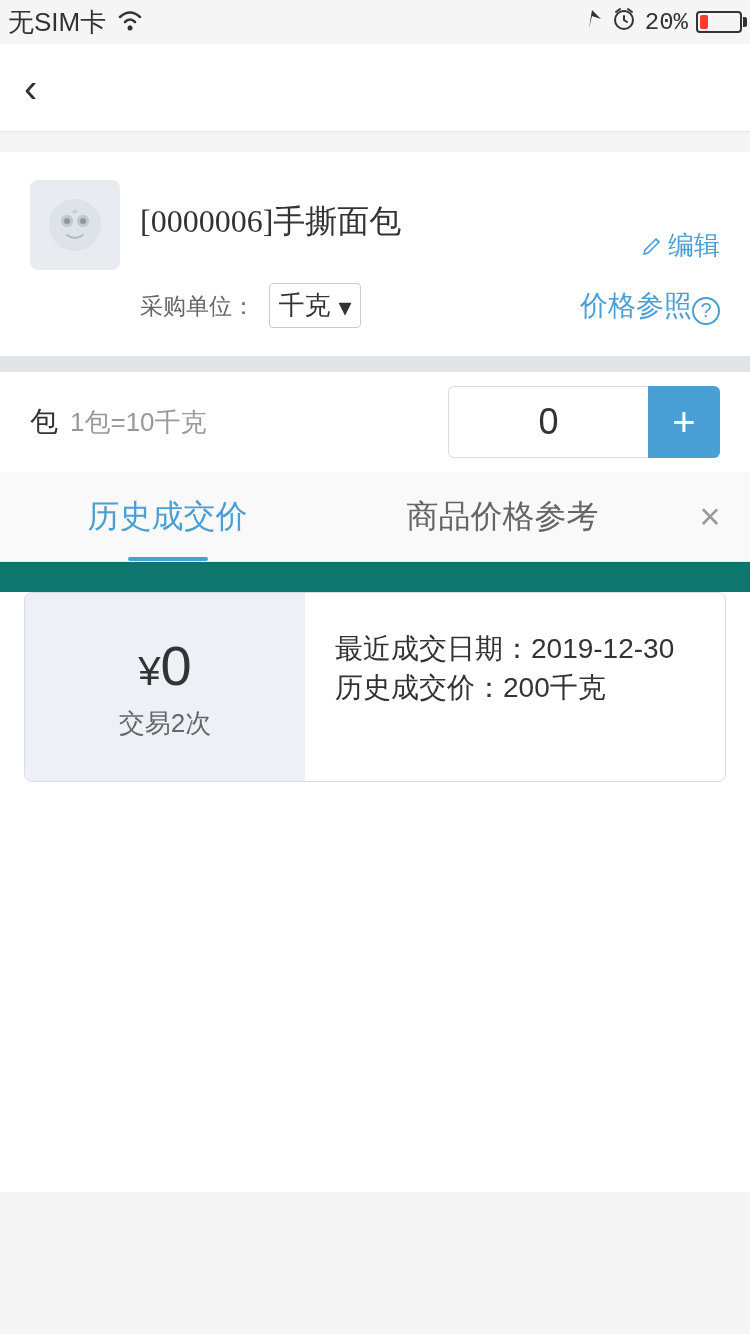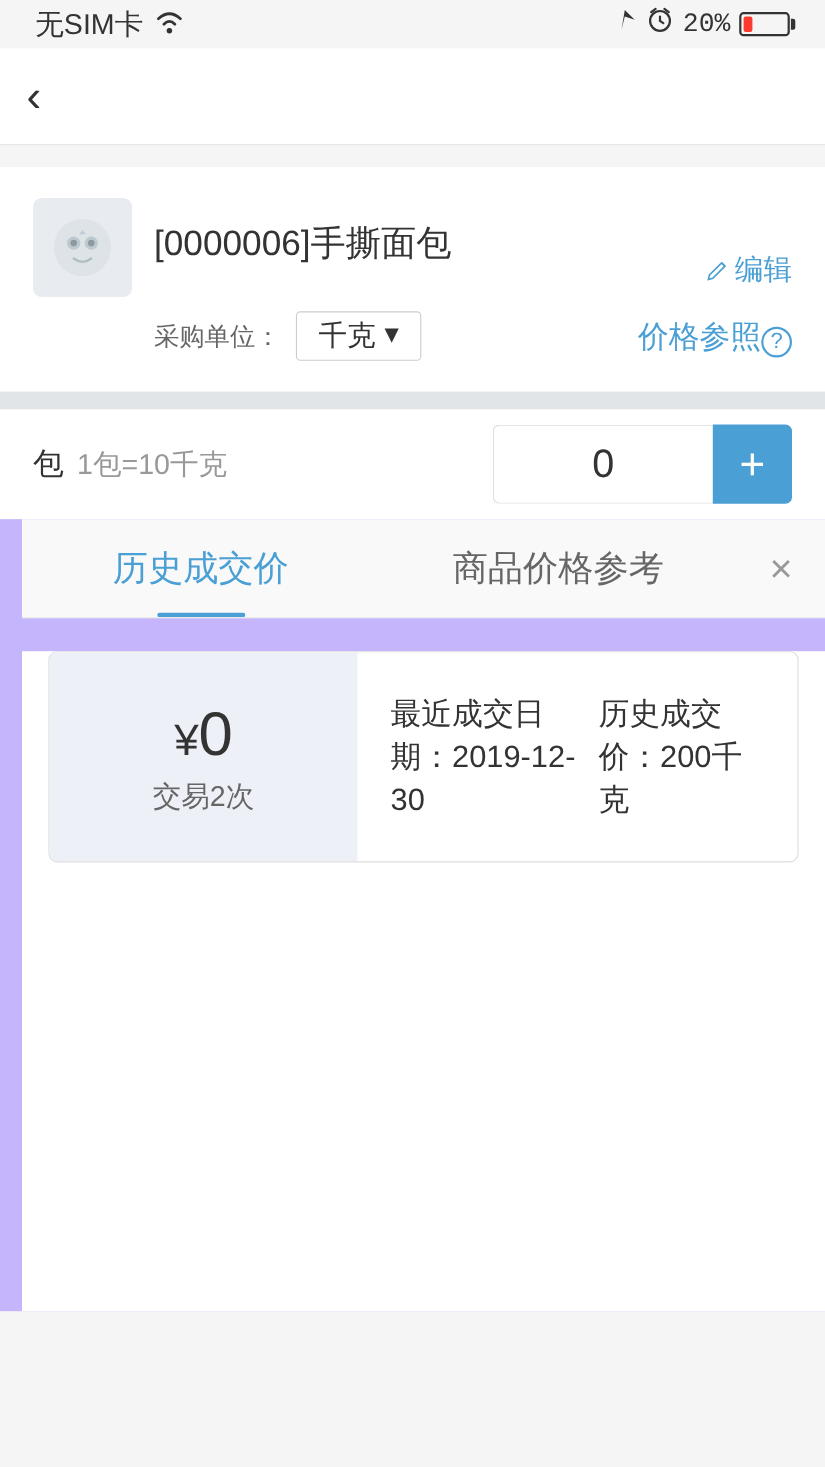--- a/index.html
+++ b/index.html
@@ -13,21 +13,21 @@
     }
 
     
     .status-bar {
       width: 750px;
       height: 44px;
       background: #f5f5f5;
       display: flex;
       align-items: center;
       justify-content: space-between;
-      padding: 0 32px;
+      padding: 0 8px;
       font-size: 28px;
     }
     .status-left {
       display: flex;
       align-items: center;
       gap: 10px;
       font-size: 26px;
       color: #333;
     }
     .status-center {
@@ -129,44 +129,45 @@
     .product-name-row {
       display: flex;
       justify-content: space-between;
       align-items: center;
       margin-bottom: 20px;
     }
     .product-name {
       font-size: 32px;
       color: #333;
       font-weight: 500;
+      font-family: Liberation Serif, serif;
     }
     .edit-link {
       font-size: 26px;
       color: #4a9fd4;
       display: flex;
       align-items: center;
       gap: 4px;
       margin-top: 48px;
     }
     .product-unit-row {
       display: flex;
       justify-content: space-between;
       align-items: center;
     }
     .unit-label {
       font-size: 23px;
       color: #666;
     }
     .unit-select {
       display: inline-flex;
-      align-items: flex-start;
+      align-items: flex-end;
       border: 1px solid #ccc;
       border-radius: 4px;
-      padding: 4px 19px;
+      padding: 4px 8px;
       font-size: 26px;
       color: #333;
       gap: 8px;
       margin-left: 10px;
     }
     .price-ref {
       font-size: 28px;
       color: #4a9fd4;
       display: flex;
       align-items: flex-end;
@@ -244,23 +245,22 @@
       cursor: pointer;
     }
     .quantity-plus span {
       color: #fff;
       font-size: 40px;
       line-height: 1;
     }
 
     
     .bottom-panel {
-      background: #c4b5fd;
+      background: #0f766e;
       margin-top: 0;
-      padding-left: 20px;
     }
 
     
     .tabs {
       display: flex;
       align-items: center;
       height: 90px;
       border-bottom: 1px solid #e8e8e8;
       background: #f9f9f9;
       position: relative;
@@ -330,21 +330,21 @@
     }
     .trade-count {
       font-size: 26px;
       color: #666;
       margin-top: 8px;
     }
     .price-card-right {
       flex: 1;
       padding: 36px 30px;
       display: flex;
-      flex-direction: row;
+      flex-direction: column;
       gap: 0;
     }
     .price-detail-row {
       font-size: 28px;
       color: #333;
       line-height: 1.4;
     }
 
     
     .content-area {

